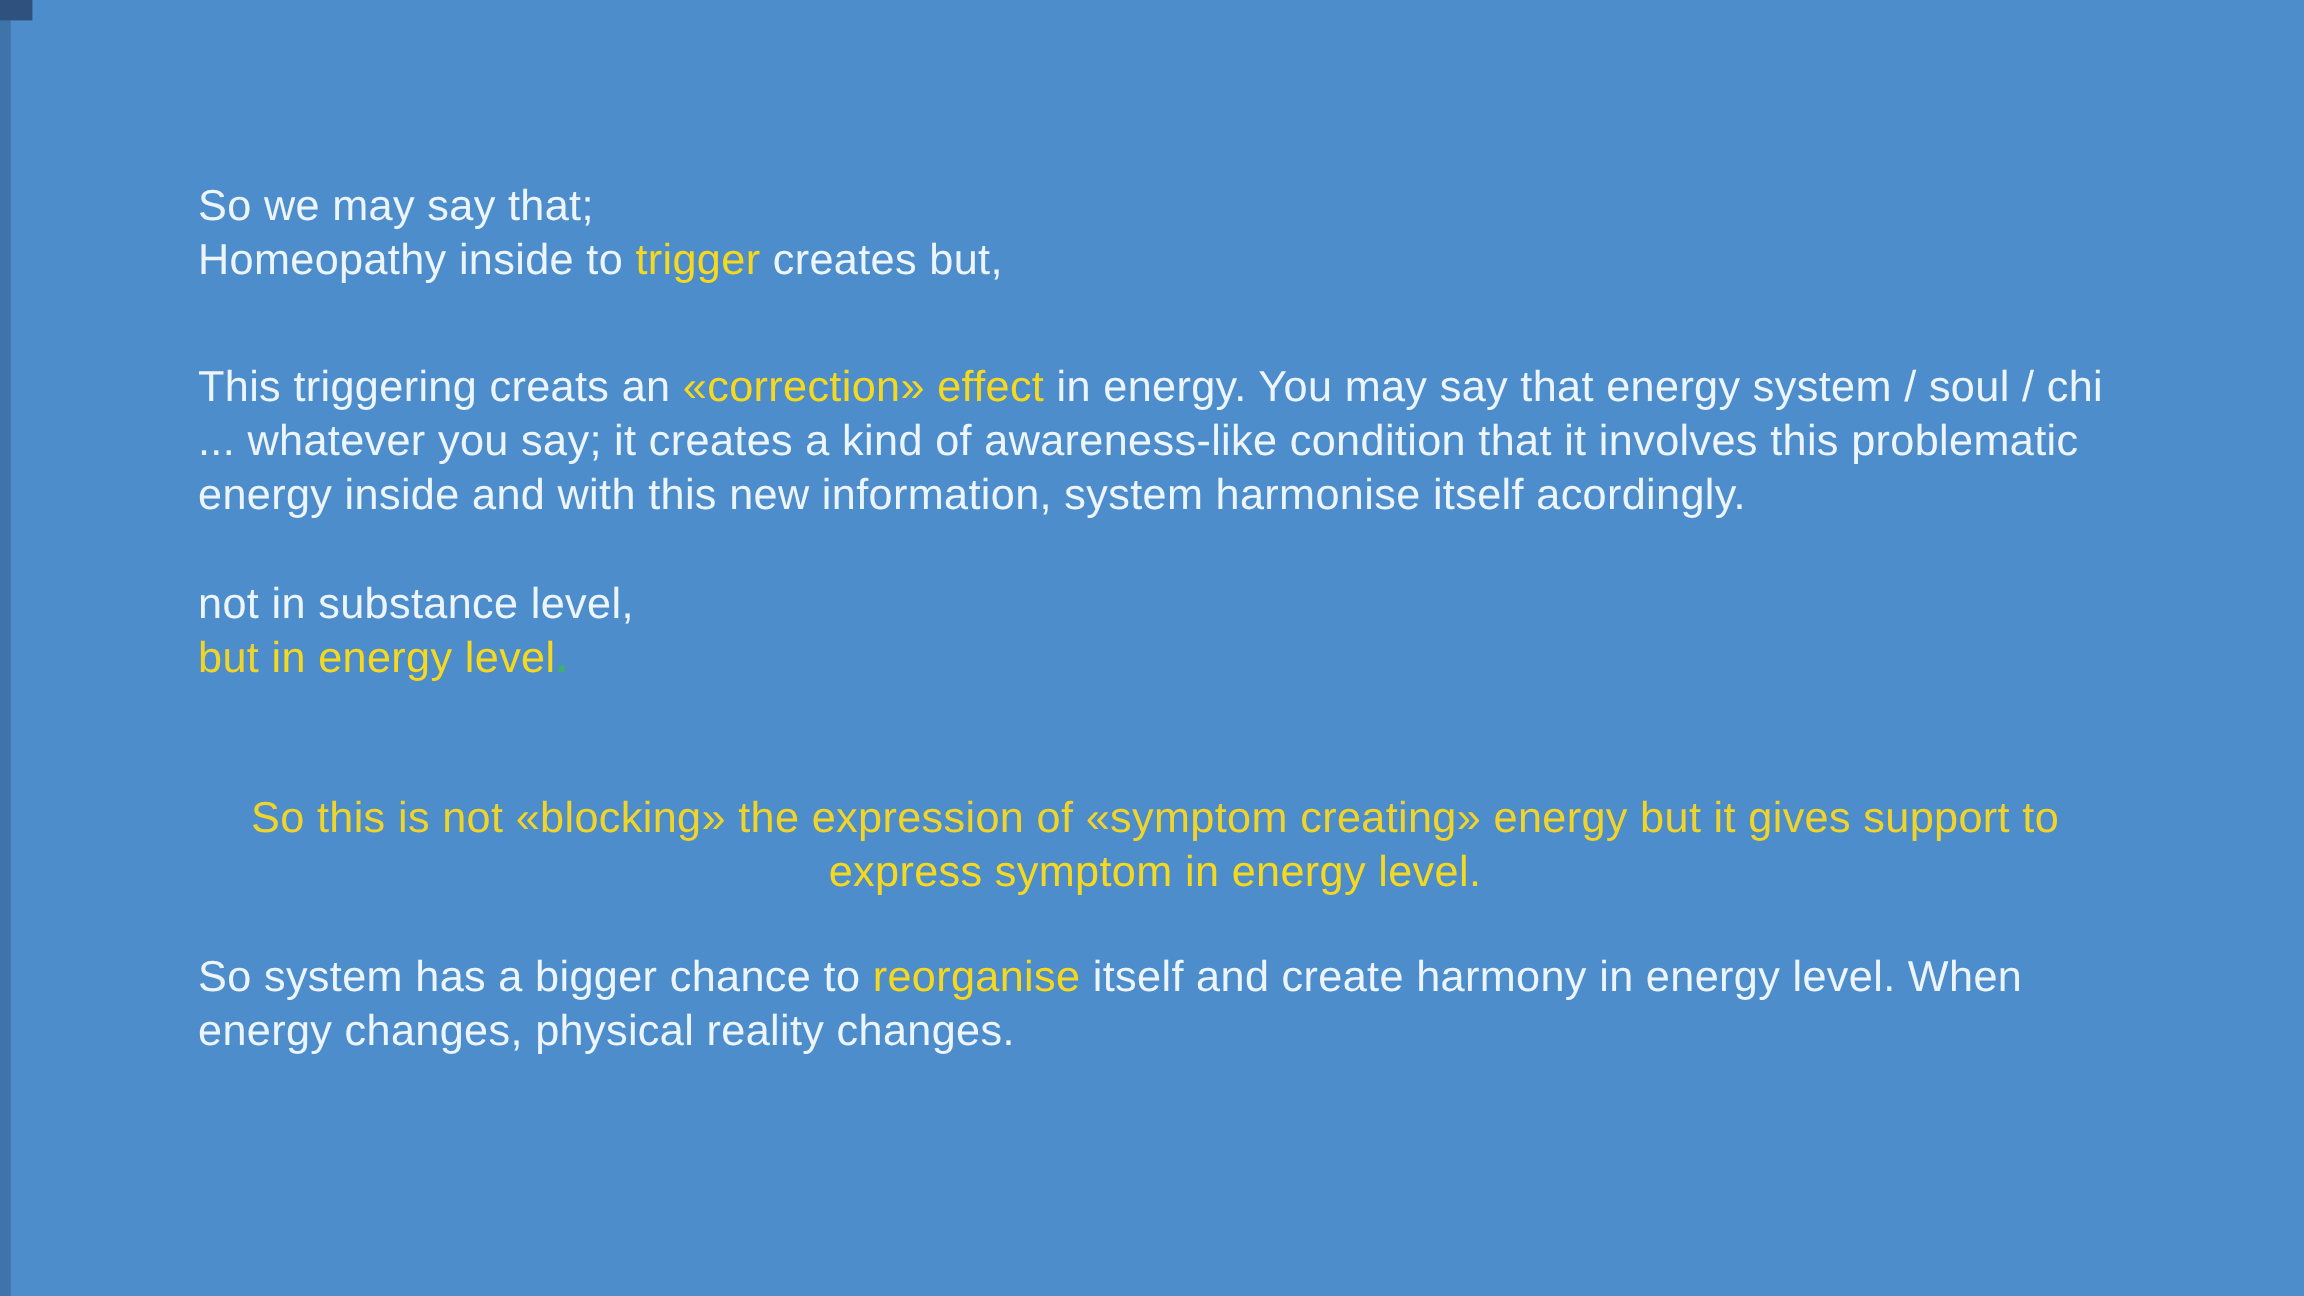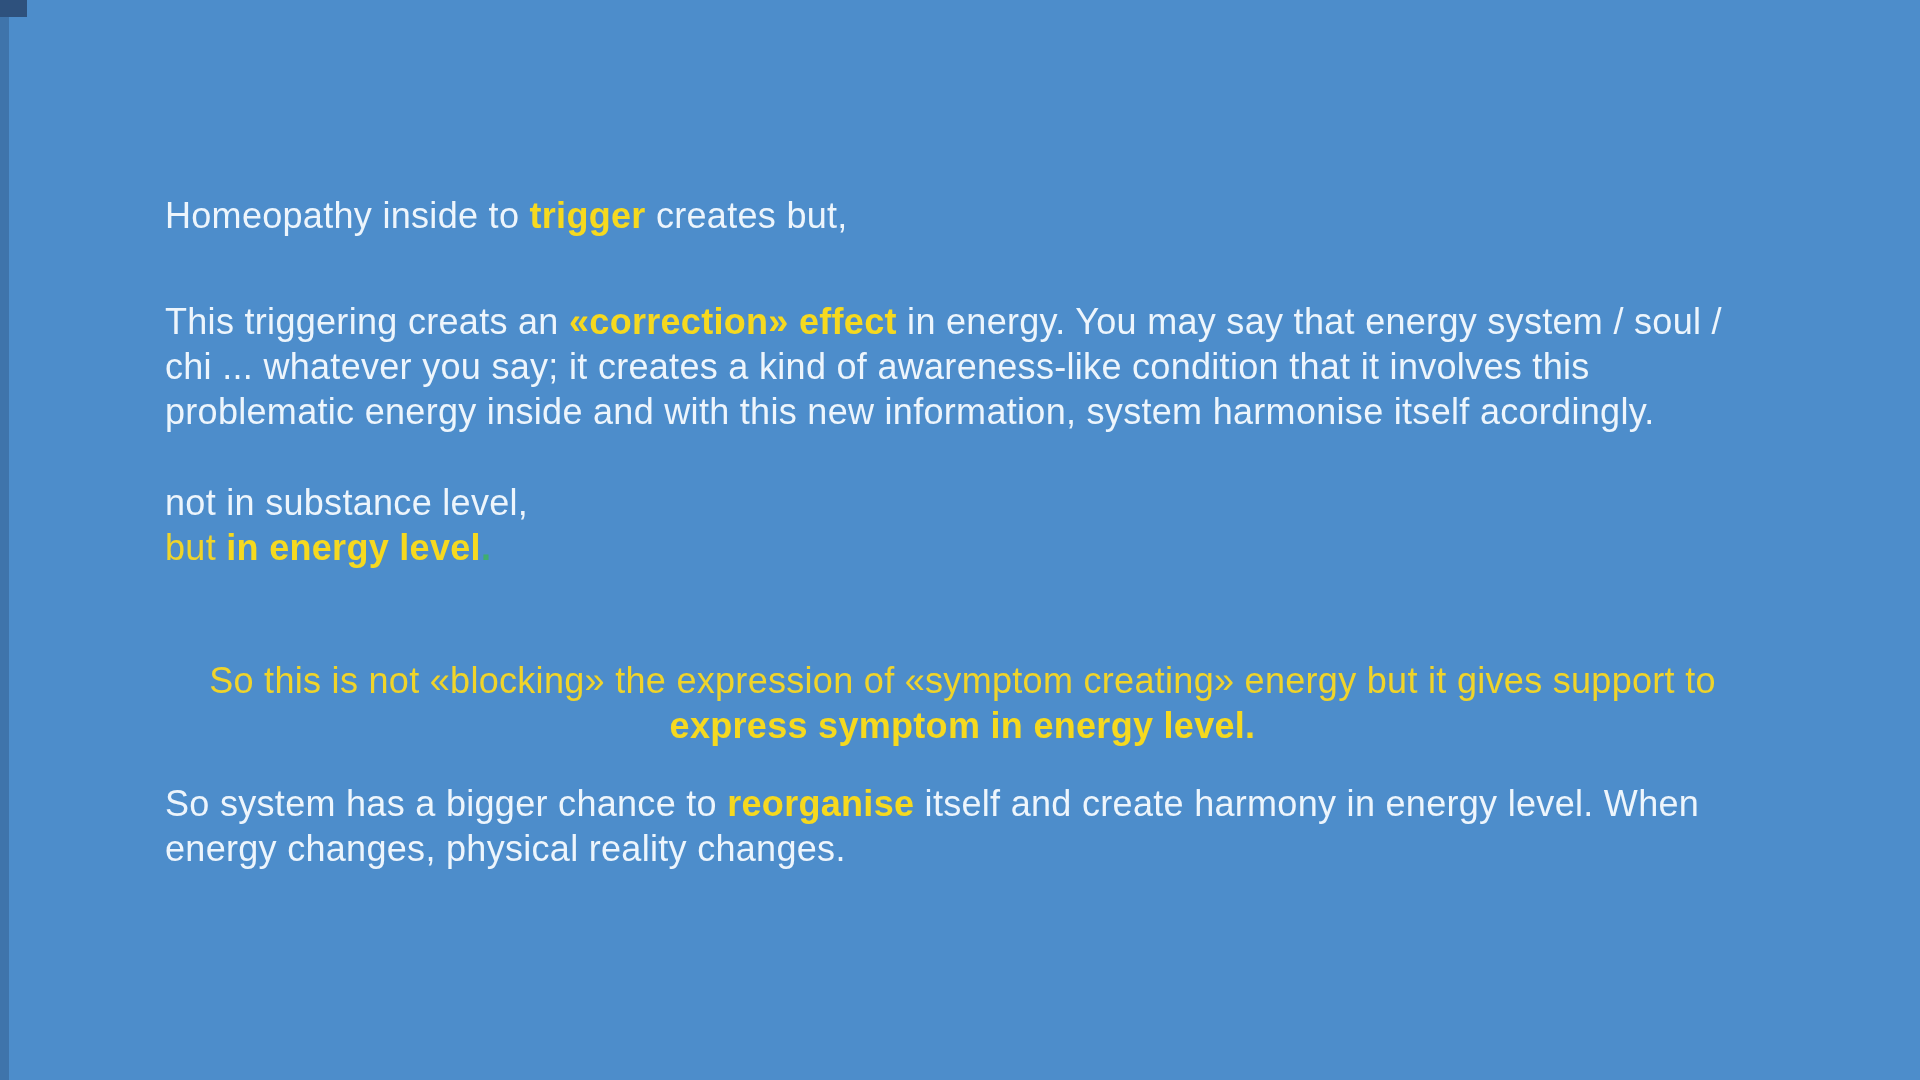--- a/index.html
+++ b/index.html
@@ -43,32 +43,32 @@
     color: var(--text, #edf5fc);
     font-weight: 400;
   }
   .text-block p {
     margin: 0;
     padding: 0;
   }
   .text-block p:nth-of-type(2) { margin-top: 61px; }
   .text-block p:nth-of-type(3) { margin-top: 46px; }
   .text-block p:nth-of-type(4) { margin-top: 88px; text-align: center; }
-  .text-block p:nth-of-type(5) { margin-top: 33px; }
+  .text-block p:nth-of-type(5) { margin-top: 43px; }
   .run-normal { color: var(--text, #edf5fc); }
   .run-hl { color: var(--hl, #f0d42a); }
-  .run-hl-bold { color: var(--hl-bold, #f6d91f); font-weight: 700; }
+  .run-hl-bold { color: var(--hl-bold, #f6d91f); font-weight: 400; }
   .run-green { color: var(--green, #3fae6e); font-weight: 700; }
 </style>
 </head>
 <body>
 
 <div class="slide">
   <div class="edge-strip"></div>
   <div class="corner-notch"></div>
   <div class="text-block" id="paragraphs">
-      <p><br><span class="run-normal">Homeopathy inside to </span><span class="run-hl-bold">trigger</span><span class="run-normal"> creates but,</span></p>
+      <p><span class="run-normal">So we may say that;</span><br><span class="run-normal">Homeopathy inside to </span><span class="run-hl-bold">trigger</span><span class="run-normal"> creates but,</span></p>
       <p><span class="run-normal">This triggering creats an </span><span class="run-hl-bold">«correction» effect</span><span class="run-normal"> in energy. You may say that energy system / soul / chi ... whatever you say; it creates a kind of awareness-like condition that it involves this problematic energy inside and with this new information, system harmonise itself acordingly.</span></p>
       <p><span class="run-normal">not in substance level,</span><br><span class="run-hl">but </span><span class="run-hl-bold">in energy level</span><span class="run-green">.</span></p>
       <p><span class="run-hl">So this is not «blocking» the expression of «symptom creating» energy but it gives support to </span><span class="run-hl-bold">express symptom in energy level.</span></p>
       <p><span class="run-normal">So system has a bigger chance to </span><span class="run-hl-bold">reorganise</span><span class="run-normal"> itself and create harmony in energy level. When energy changes, physical reality changes.</span></p>
     </div>
 </div>
 
 </body></html>

